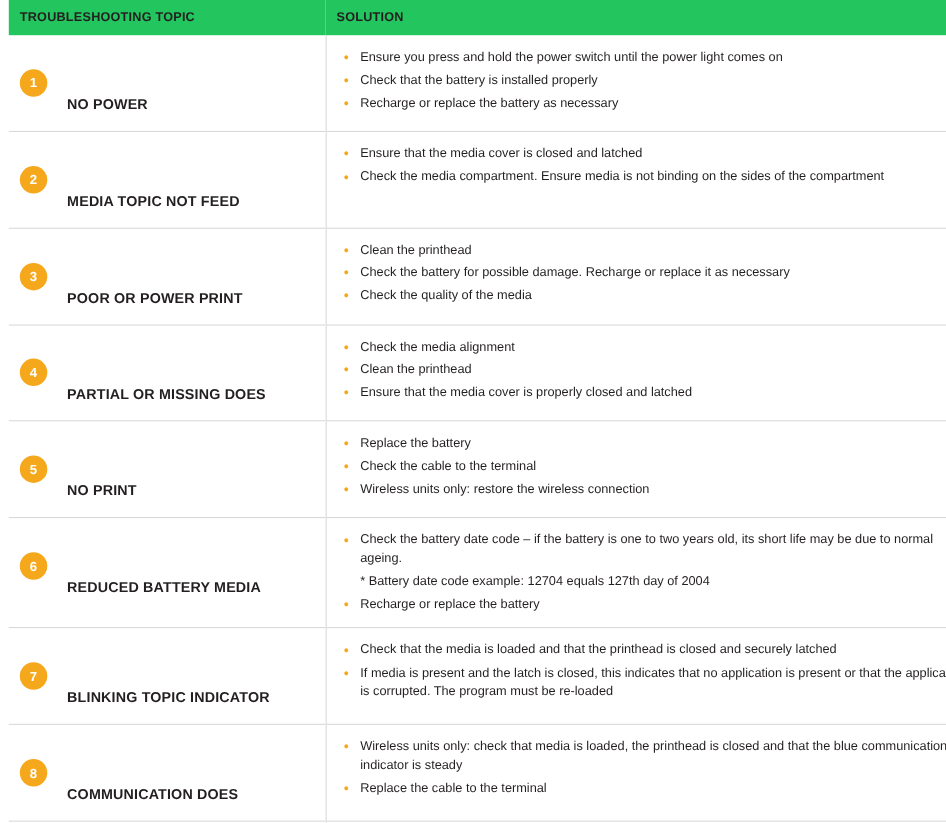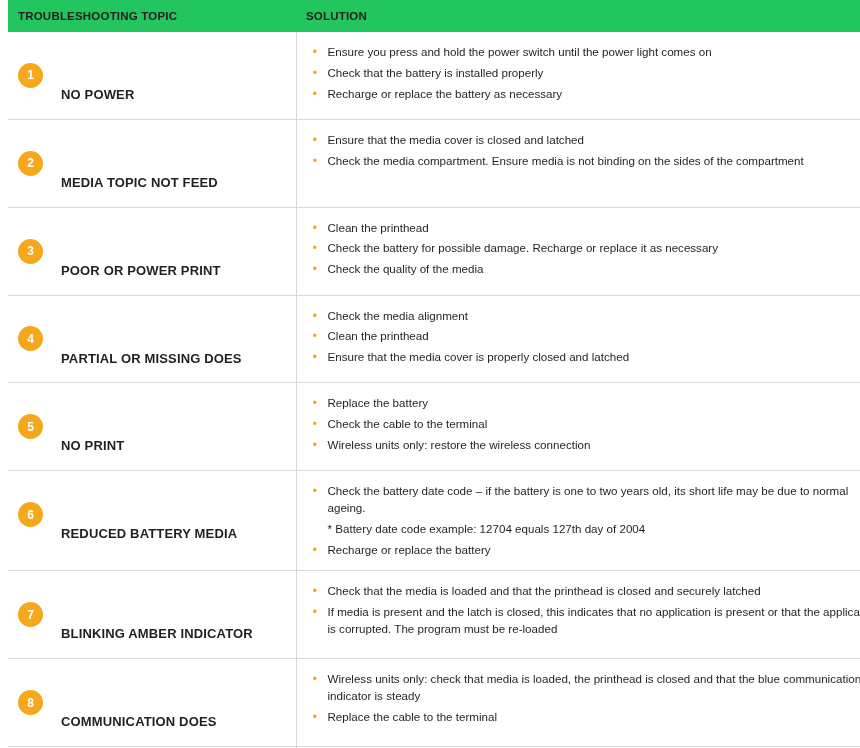--- a/index.html
+++ b/index.html
@@ -216,21 +216,21 @@
               <li>Check the battery date code – if the battery is one to two years old, its short life may be due to normal ageing.</li>
               <li class="nobullet">* Battery date code example: 12704 equals 127th day of 2004</li>
               <li>Recharge or replace the battery</li>
             </ul>
           </td>
         </tr>
         <tr>
           <td class="topic">
             <div class="topic-inner">
               <span class="num-badge">7</span>
-              <span class="topic-label">BLINKING AMBER INDICATOR</span>
+              <span class="topic-label">BLINKING TOPIC INDICATOR</span>
             </div>
           </td>
           <td class="solution">
             <ul class="bullets">
               <li>Check that the media is loaded and that the printhead is closed and securely latched</li>
               <li>If media is present and the latch is closed, this indicates that no application is present or that the application is corrupted. The program must be re-loaded</li>
             </ul>
           </td>
         </tr>
         <tr>

